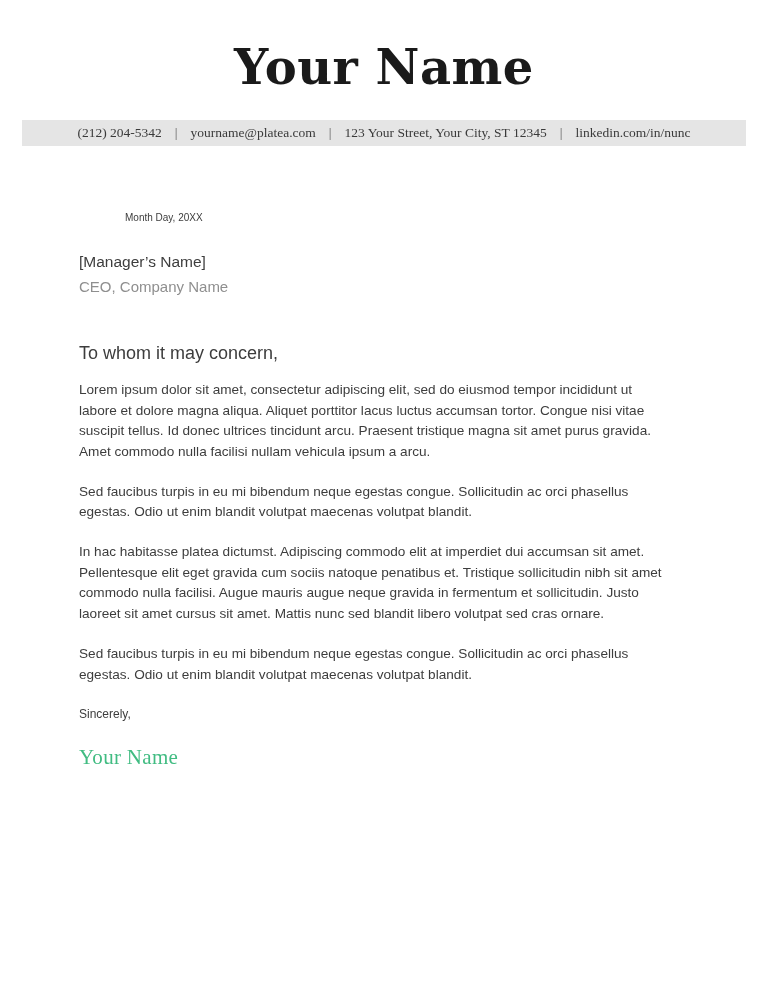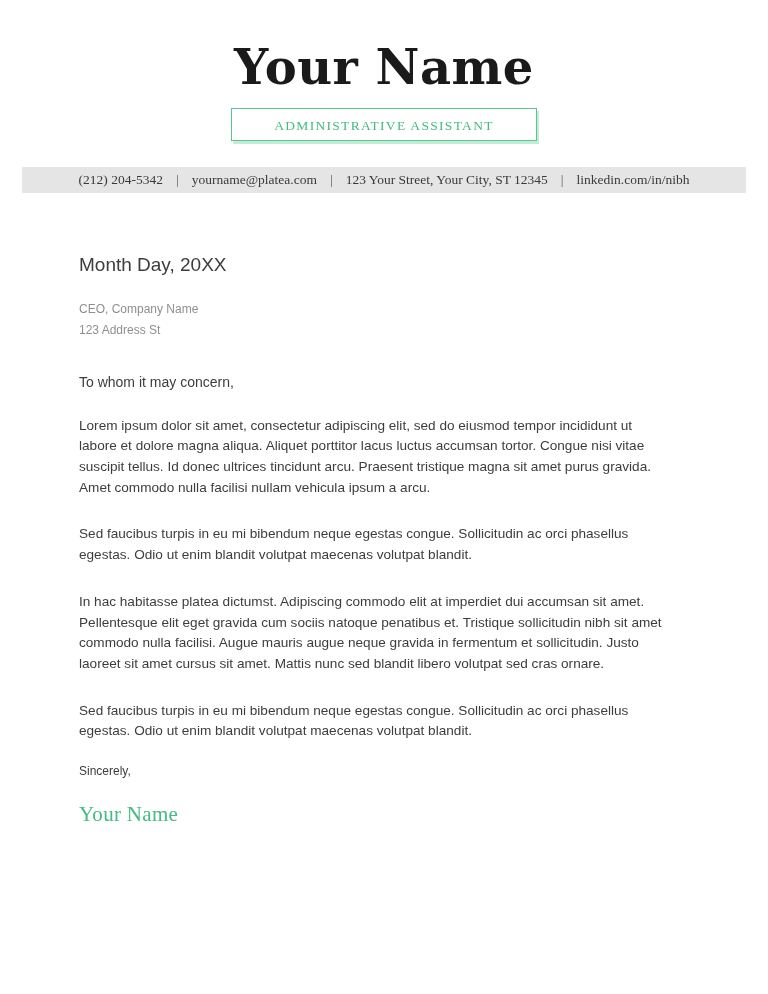--- a/index.html
+++ b/index.html
@@ -52,42 +52,43 @@
   }
   .contact-bar .sep { color: #5a5a5a; }
   
   .content {
     padding: 0 70px 0 79px;
     font-family: "Liberation Sans", sans-serif;
     color: #3d3d3d;
   }
   .date {
     margin-top: 64px;
-    font-size: 19px;
+    font-size: 10px;
     line-height: 16px;
+    margin-left: 46px;
   }
   .recipient { margin-top: 26px; }
   .recipient-name {
     font-size: 15.5px;
     line-height: 19px;
     color: #3d3d3d;
     margin-bottom: 6px;
   }
   .recipient-line {
-    font-size: 12px;
+    font-size: 15px;
     line-height: 20.8px;
     color: #8f8f8f;
   }
   .salutation {
-    margin-top: 33px;
-    font-size: 14px;
+    margin-top: 47px;
+    font-size: 18px;
     line-height: 16px;
   }
   .paragraph {
-    margin-top: 26px;
+    margin-top: 19px;
     font-size: 13.6px;
     line-height: 20.7px;
     white-space: pre-line;
   }
   .closing {
     margin-top: 21px;
     font-size: 12px;
     line-height: 16px;
   }
   .signature {
@@ -99,42 +100,39 @@
   }
 </style>
 </head>
 <body>
 
 <div class="page">
 
   <header>
     <h1 class="applicant-name">Your Name</h1>
 
-    <div class="job-title-box">
-      <span>ADMINISTRATIVE ASSISTANT</span>
-    </div>
 
     <div class="contact-bar">
       <span>(212) 204-5342</span>
       <span class="sep">|</span>
       <span>yourname@platea.com</span>
       <span class="sep">|</span>
       <span>123 Your Street, Your City, ST 12345</span>
       <span class="sep">|</span>
-      <span>linkedin.com/in/nibh</span>
+      <span>linkedin.com/in/nunc</span>
     </div>
   </header>
 
   <main class="content">
 
     <div class="date">Month Day, 20XX</div>
 
     <div class="recipient">
+      <div class="recipient-name">[Manager’s Name]</div>
       <div class="recipient-line">CEO, Company Name</div>
-      <div class="recipient-line">123 Address St</div>
     </div>
 
     <div class="salutation">To whom it may concern,</div>
 
     <p class="paragraph">Lorem ipsum dolor sit amet, consectetur adipiscing elit, sed do eiusmod tempor incididunt ut
 labore et dolore magna aliqua. Aliquet porttitor lacus luctus accumsan tortor. Congue nisi vitae
 suscipit tellus. Id donec ultrices tincidunt arcu. Praesent tristique magna sit amet purus gravida.
 Amet commodo nulla facilisi nullam vehicula ipsum a arcu.</p>
     <p class="paragraph">Sed faucibus turpis in eu mi bibendum neque egestas congue. Sollicitudin ac orci phasellus
 egestas. Odio ut enim blandit volutpat maecenas volutpat blandit.</p>

